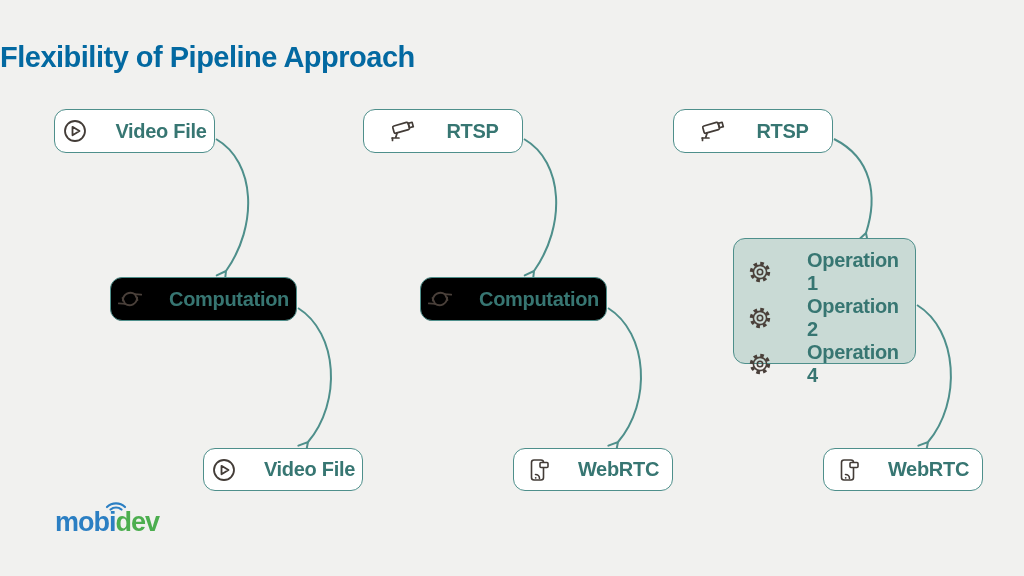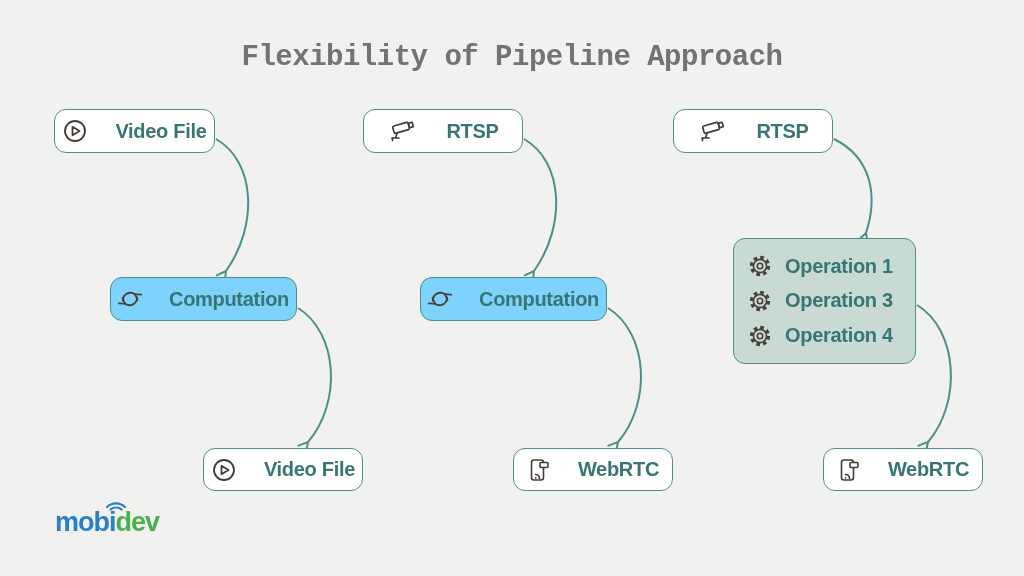--- a/index.html
+++ b/index.html
@@ -3,39 +3,39 @@
 <meta charset="utf-8">
 <style>
   html,body{margin:0;padding:0;}
   body{
     width:1024px;height:576px;position:relative;overflow:hidden;
     background:#f1f1ef;
     font-family:"Liberation Sans", sans-serif;
   }
   .stage{position:absolute;inset:0;}
   .page-title{
-    position:absolute;top:41px;left:0;width:1024px;text-align:center;
-    font-size:29px;font-weight:bold;color:#737373;letter-spacing:-0.5px;font-family:Liberation Mono, monospace;
+    position:absolute;top:41px;left:0;width:1024px;text-align:left;
+    font-size:29px;font-weight:bold;color:#0369a1;letter-spacing:-0.5px;
   }
   svg.arrows{position:absolute;left:0;top:0;width:1024px;height:576px;pointer-events:none;}
   .node{
     position:absolute;display:flex;align-items:center;justify-content:center;gap:11px;
     background:#ffffff;border:1.7px solid #4e8f8b;border-radius:12px;
     box-sizing:border-box;
   }
-  .node.filled{background:#7dd3fc;}
+  .node.filled{background:#000000;}
   .node-label{color:#377672;font-weight:bold;font-size:20px;letter-spacing:-0.3px;margin-left:16px;}
   .node-icon{display:flex;align-items:center;}
   .ops{
     position:absolute;display:flex;flex-direction:column;justify-content:space-around;
     background:#c9dad5;border:1.7px solid #4e8f8b;border-radius:12px;
     box-sizing:border-box;padding:10px 14px;
   }
   .ops-row{display:flex;align-items:center;gap:13px;}
-  .ops-label{color:#377672;font-weight:bold;font-size:20px;letter-spacing:-0.3px;}
+  .ops-label{color:#377672;font-weight:bold;font-size:20px;letter-spacing:-0.3px;margin-left:22px;}
   .logo{position:absolute;left:55px;top:504px;width:100px;height:36px;}
   .logo-text{font-size:27px;font-weight:bold;letter-spacing:-1px;line-height:36px;}
   .logo-mobi{color:#2b7fc3;}
   .logo-dev{color:#4cae4f;}
   .logo-wifi{position:absolute;left:44px;top:-9px;}
 </style>
 </head>
 <body>
 
 <div class="stage">
@@ -155,21 +155,21 @@
       <span class="ops-label">Operation 1</span>
     </div>
     <div class="ops-row">
       <span class="node-icon">
         <svg width="24" height="24" viewBox="0 0 24 24" fill="none" stroke="#4a403a">
           <circle cx="12" cy="12" r="8.6" stroke-width="3.2" stroke-dasharray="3.6 3.15"></circle>
           <circle cx="12" cy="12" r="6.6" stroke-width="1.6"></circle>
           <circle cx="12" cy="12" r="2.7" stroke-width="1.6"></circle>
         </svg>
       </span>
-      <span class="ops-label">Operation 3</span>
+      <span class="ops-label">Operation 2</span>
     </div>
     <div class="ops-row">
       <span class="node-icon">
         <svg width="24" height="24" viewBox="0 0 24 24" fill="none" stroke="#4a403a">
           <circle cx="12" cy="12" r="8.6" stroke-width="3.2" stroke-dasharray="3.6 3.15"></circle>
           <circle cx="12" cy="12" r="6.6" stroke-width="1.6"></circle>
           <circle cx="12" cy="12" r="2.7" stroke-width="1.6"></circle>
         </svg>
       </span>
       <span class="ops-label">Operation 4</span>

